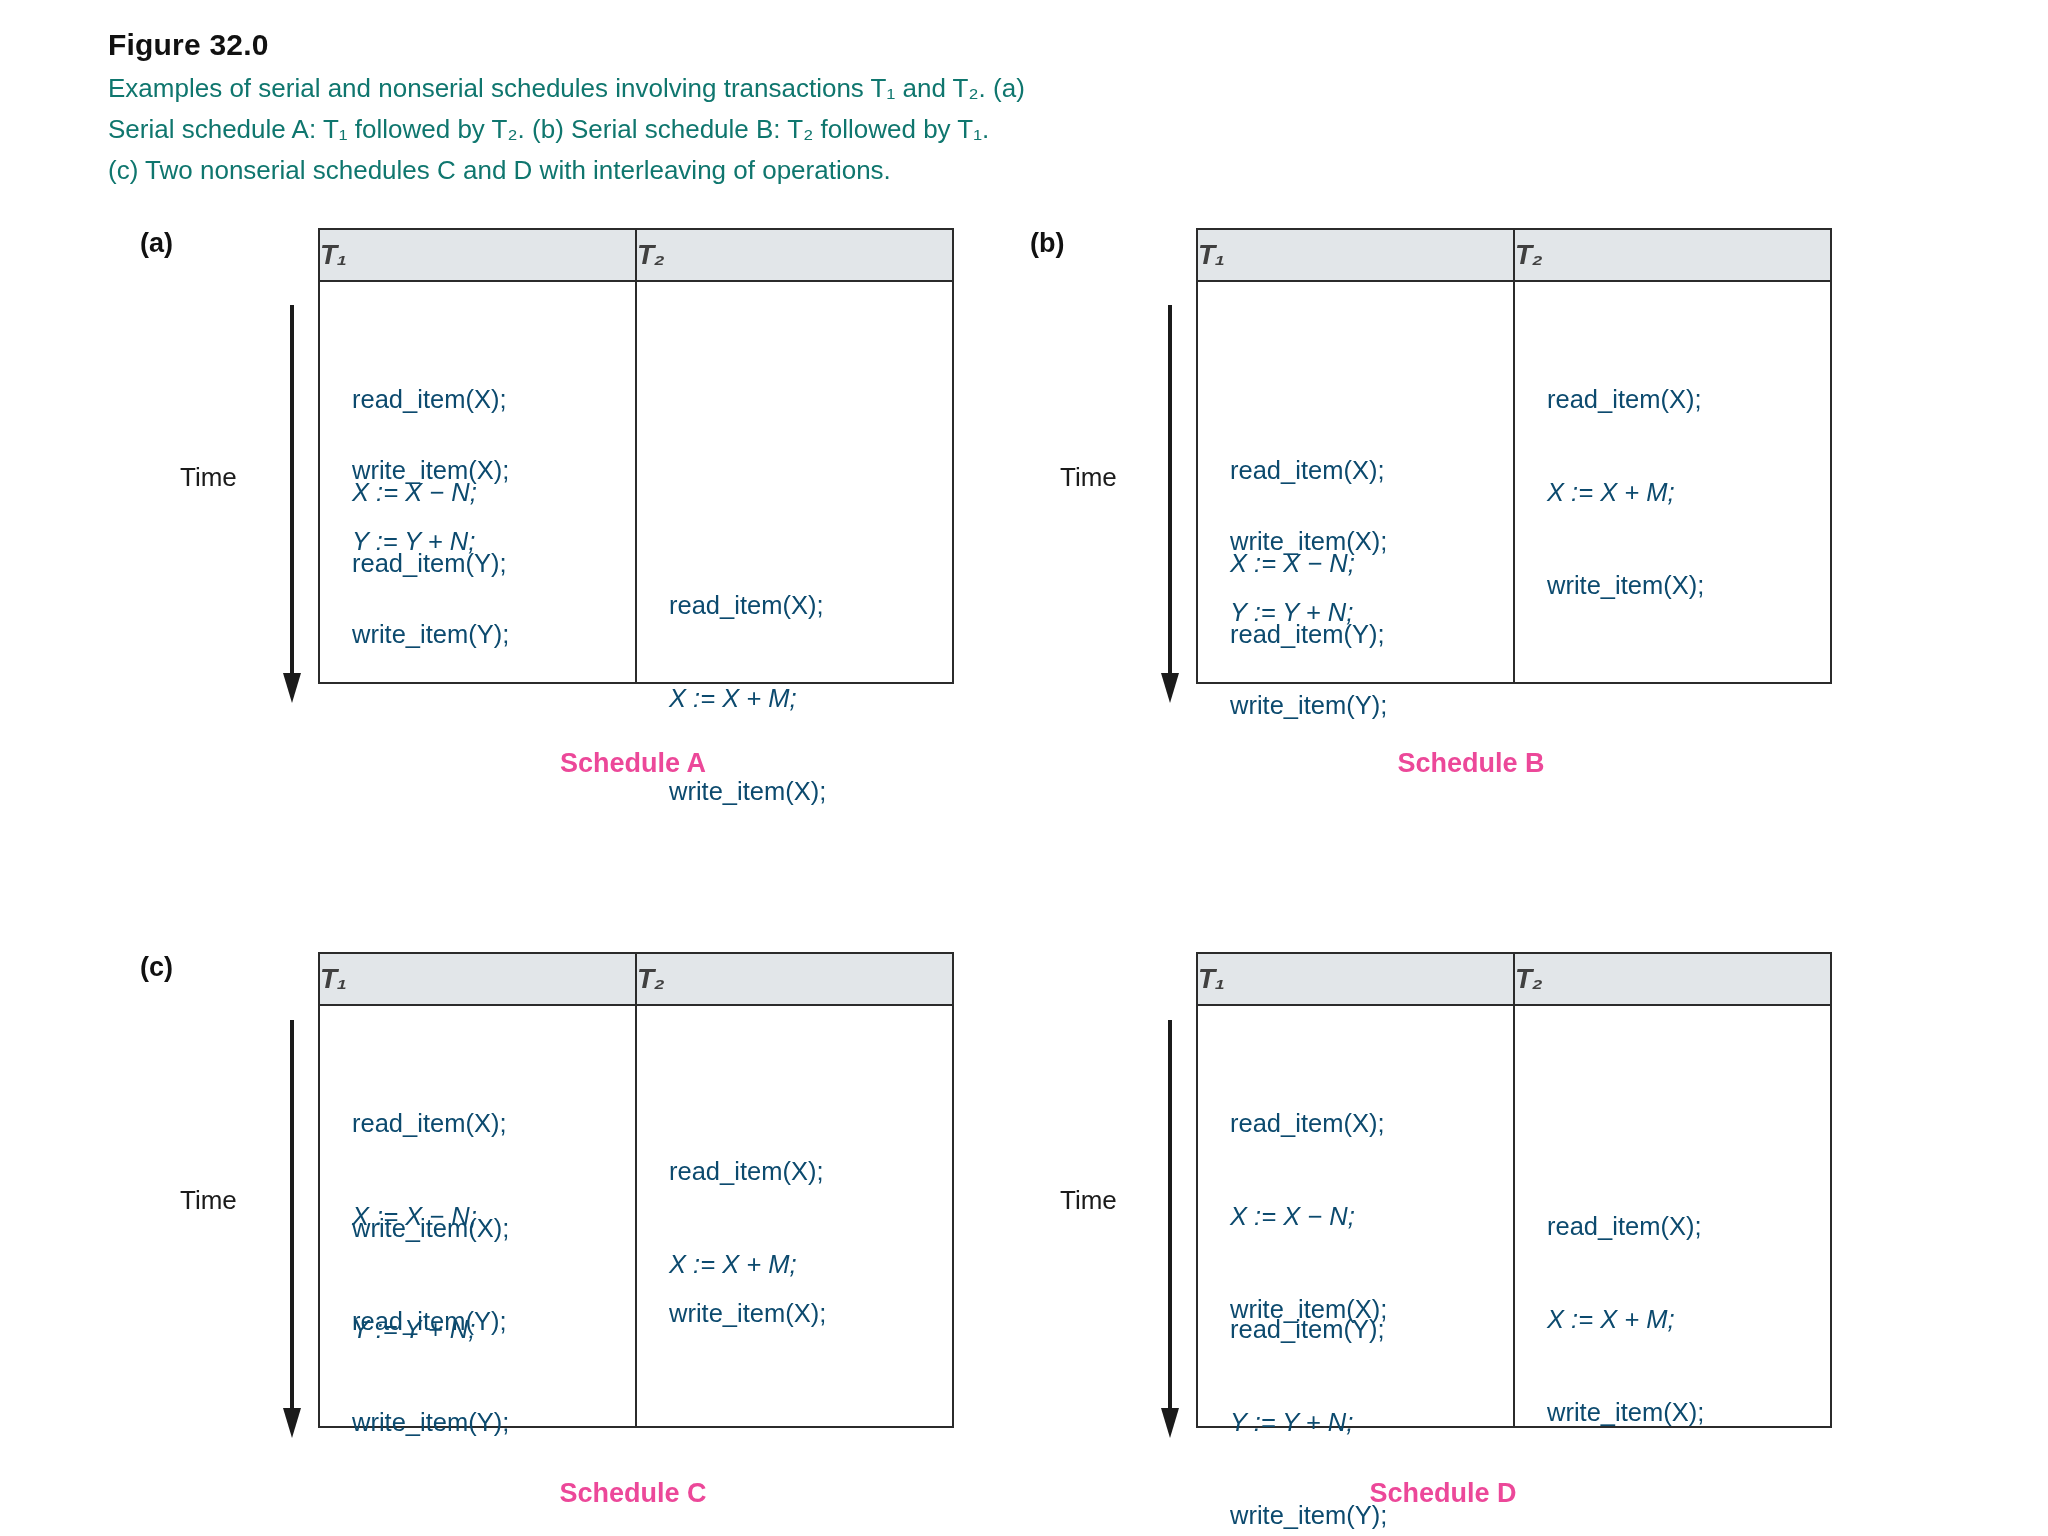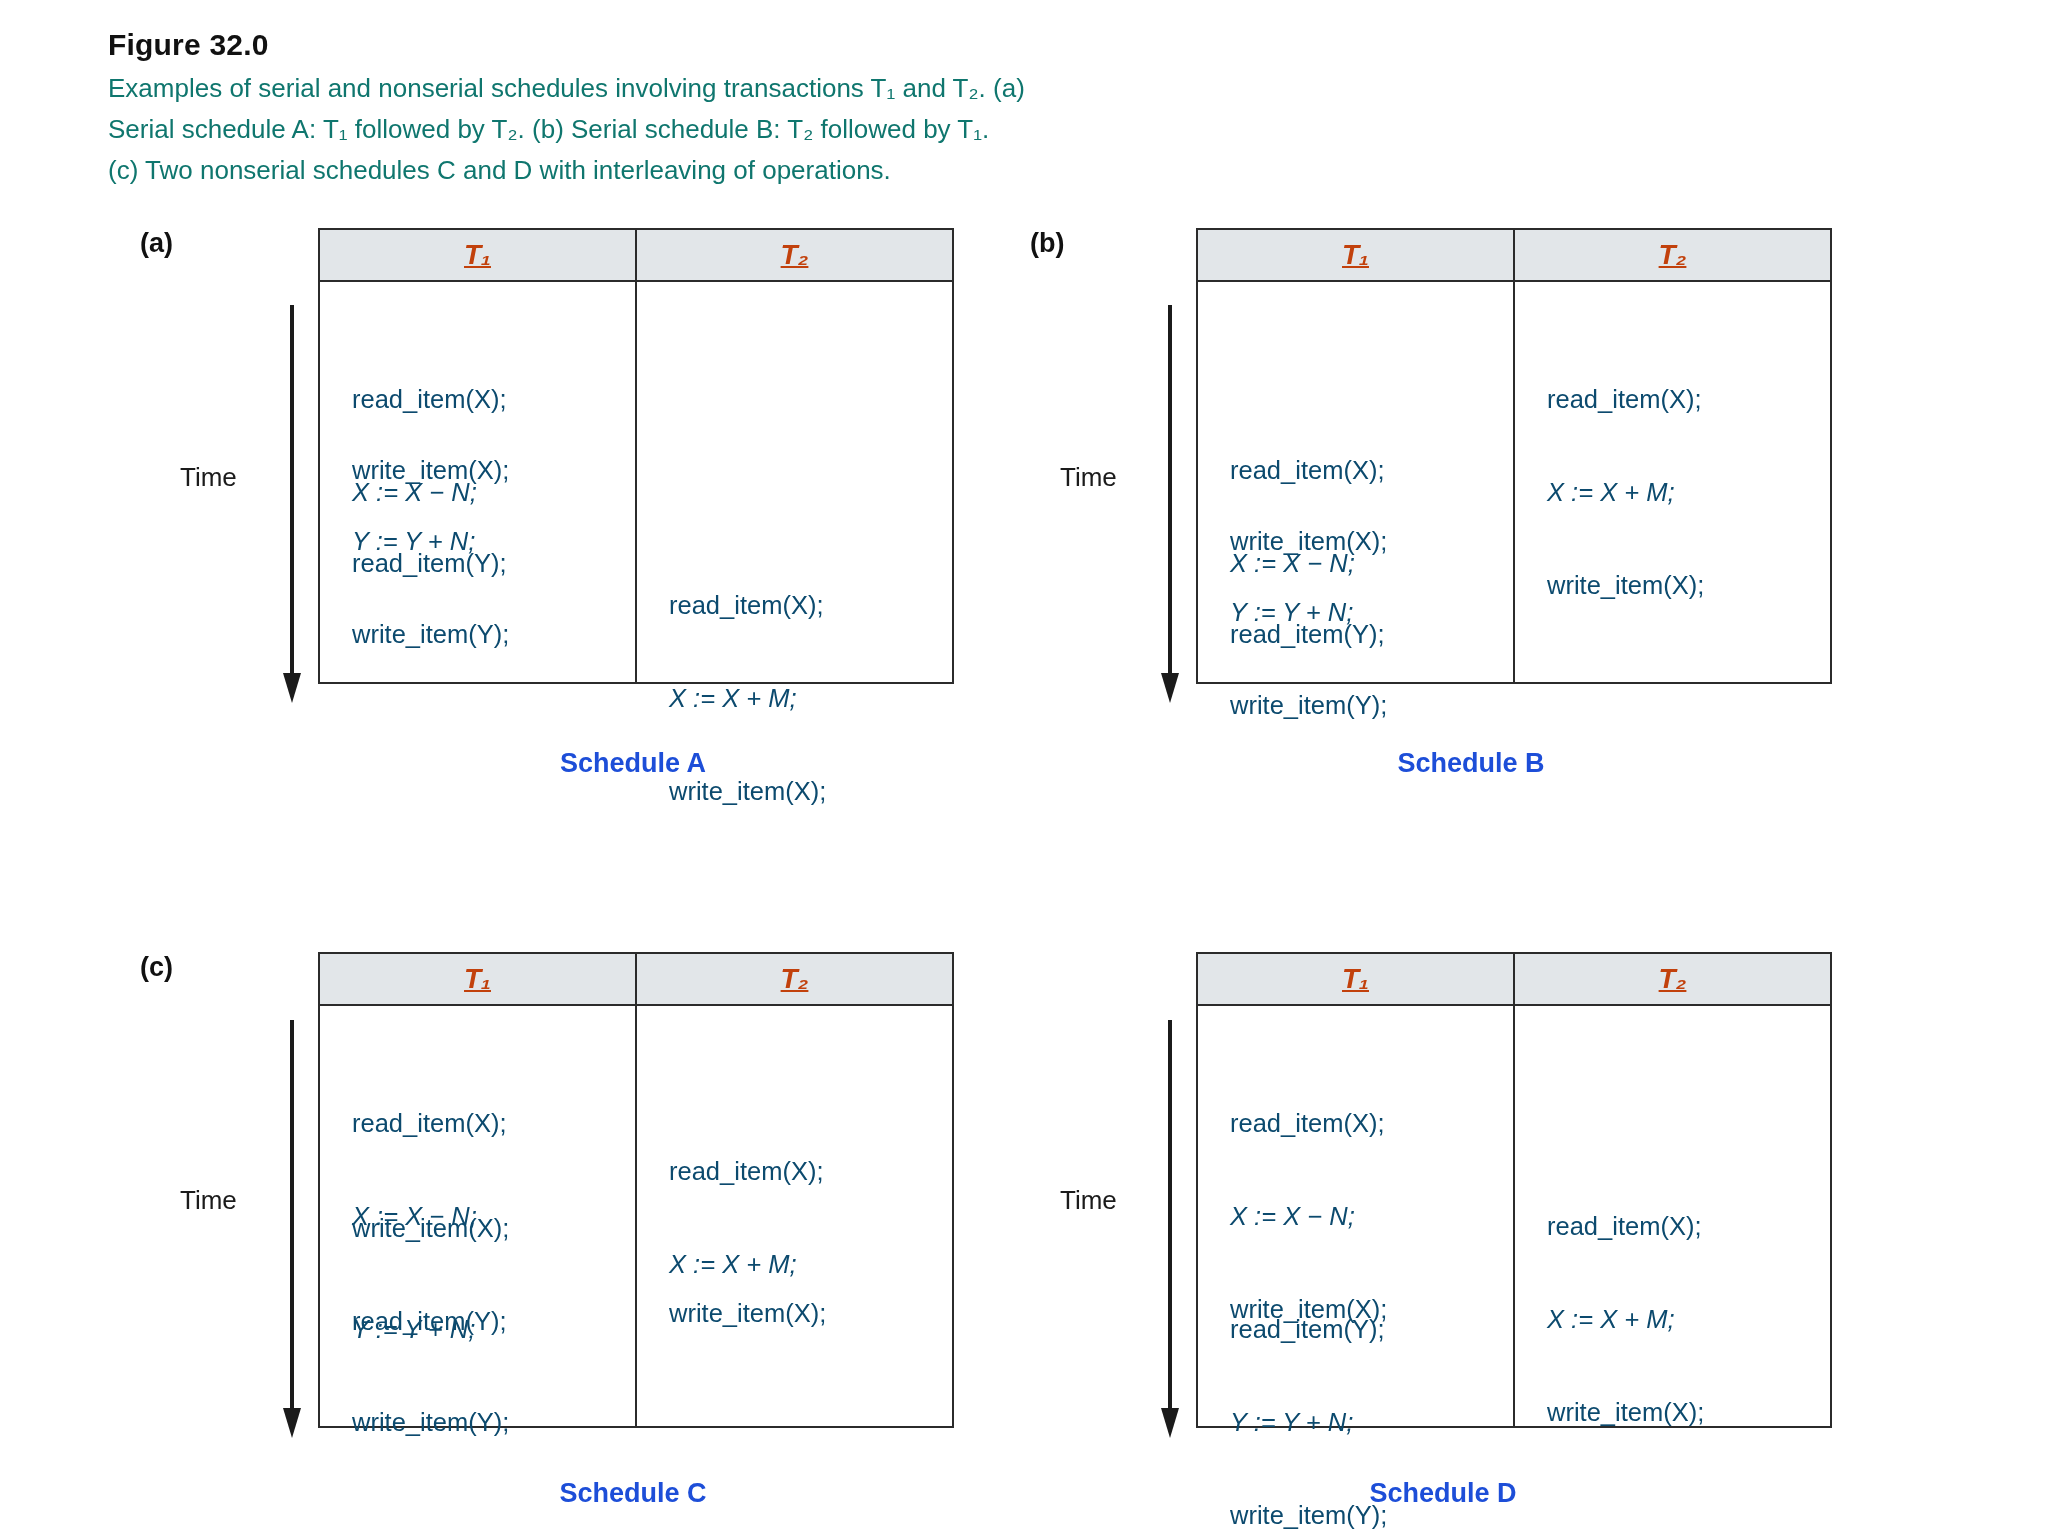--- a/index.html
+++ b/index.html
@@ -62,24 +62,23 @@
     border: 2px solid #2b2b2b;
     background: #ffffff;
   }
   .sched-table th {
     background: #e2e6e9;
     border: 2px solid #2b2b2b;
     height: 50px;
     font-size: 28px;
     font-weight: bold;
     font-style: italic;
-    color: #c2410c;
-    text-align: center;
+    color: #404040;
+    text-align: left;
     padding: 0;
-    text-decoration: underline;
   }
   .sched-table td {
     border-left: 2px solid #2b2b2b;
     border-right: 2px solid #2b2b2b;
     vertical-align: top;
     padding: 0;
     position: relative;
   }
   .ops {
     position: relative;
@@ -92,21 +91,21 @@
     font-size: 25.5px;
     line-height: 31px;
     white-space: pre;
     color: #0c4a6e;
   }
   .op-line { display: block; }
   .sched-caption {
     position: absolute;
     font-size: 27px;
     font-weight: bold;
-    color: #1d4ed8;
+    color: #ec4899;
     text-align: center;
   }
 </style>
 </head>
 <body>
 
 <div id="caption-block">
   <div id="figure-number">Figure 32.0</div>
   <div class="caption-line">Examples of serial and nonserial schedules involving transactions T₁ and T₂. (a)</div>
   <div class="caption-line">Serial schedule A: T₁ followed by T₂. (b) Serial schedule B: T₂ followed by T₁.</div>

